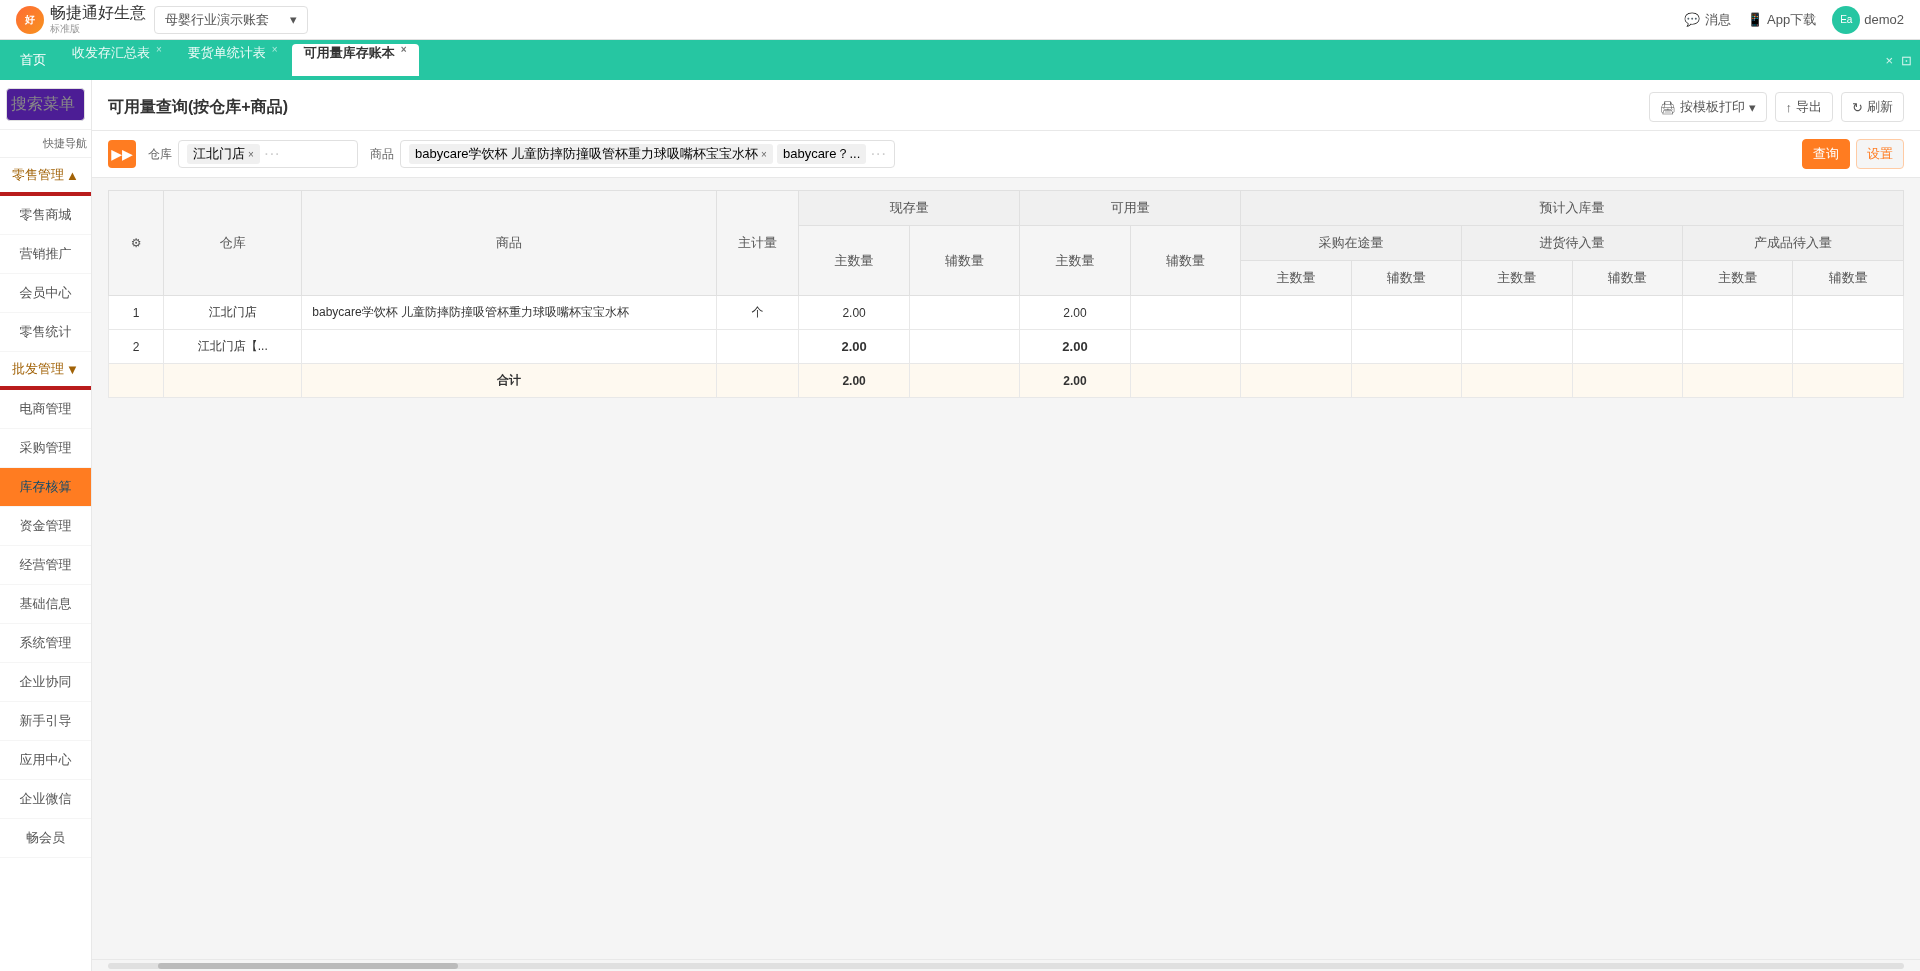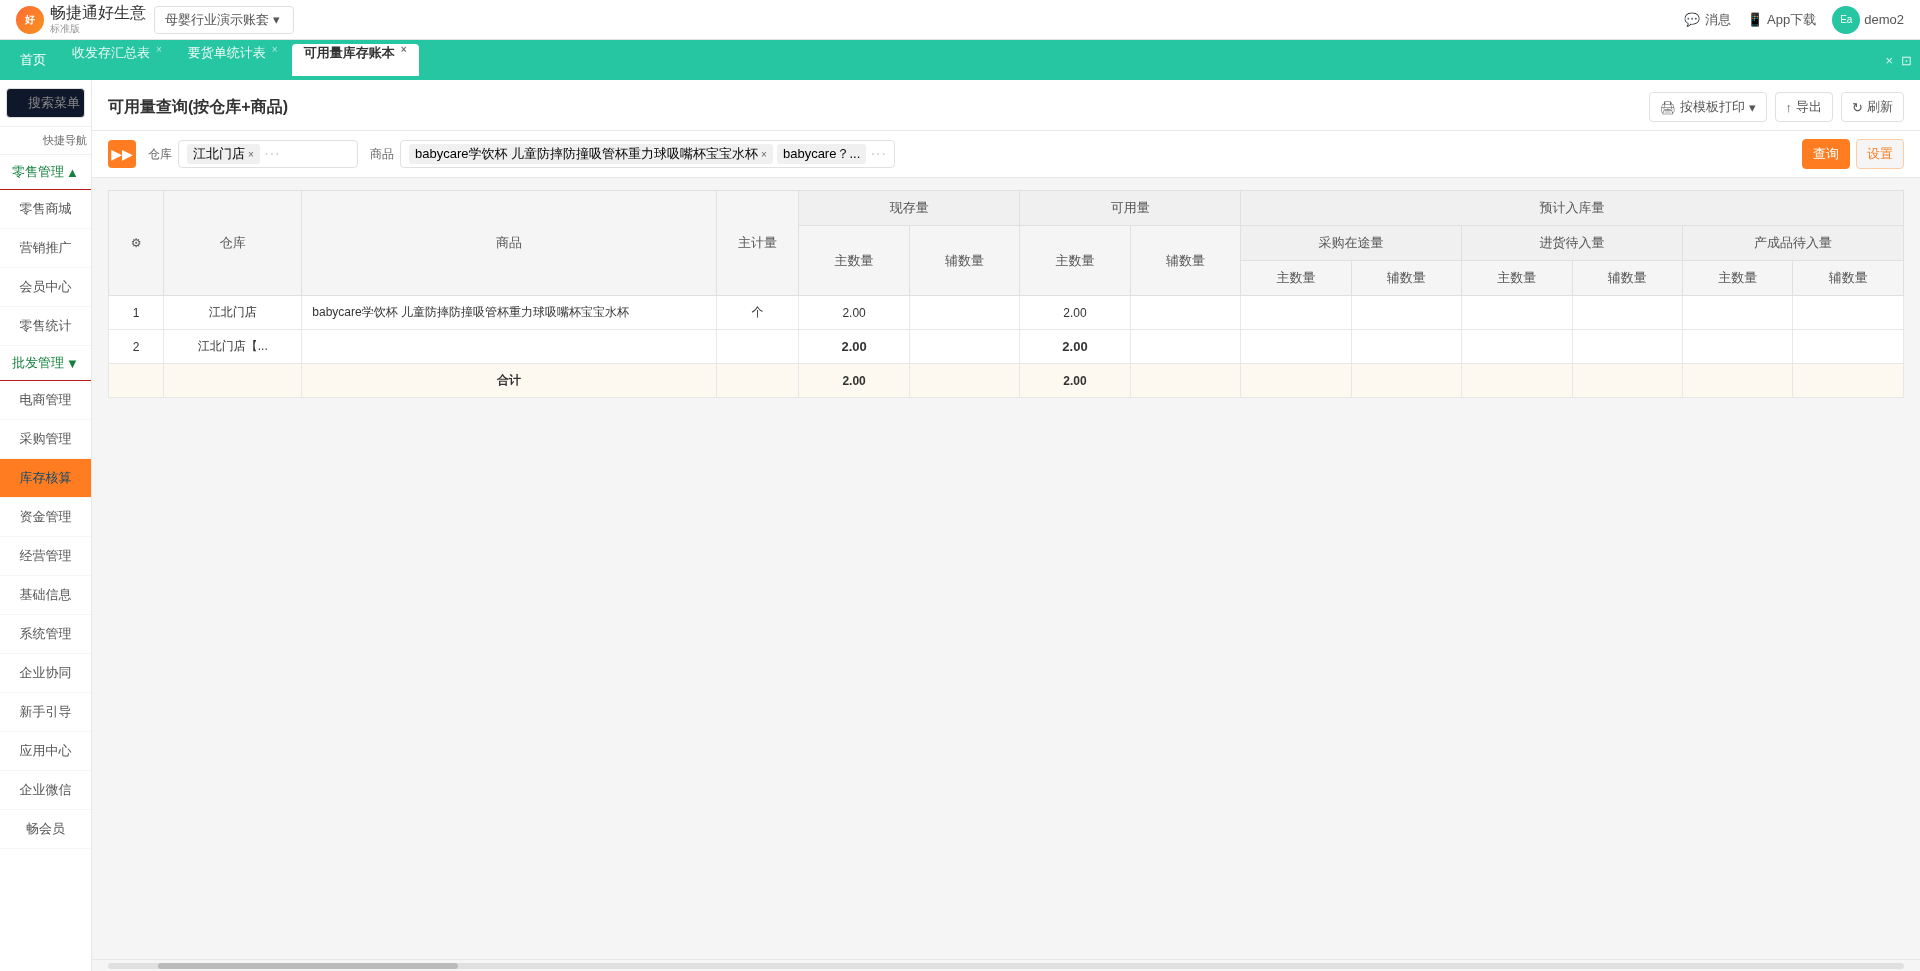--- a/index.html
+++ b/index.html
@@ -43,21 +43,21 @@
       color: #333;
       line-height: 1.2;
     }
     .logo-sub {
       font-size: 10px;
       color: #999;
     }
     .industry-selector {
       display: flex;
       align-items: center;
-      gap: 4px;
+      gap: 21px;
       padding: 4px 10px;
       border: 1px solid #e0e0e0;
       border-radius: 4px;
       cursor: pointer;
       font-size: 12px;
       color: #555;
       min-width: 140px;
     }
     .top-bar-right {
       display: flex;
@@ -150,27 +150,27 @@
       overflow-y: auto;
       flex-shrink: 0;
     }
     .sidebar-search {
       padding: 8px 6px;
       border-bottom: 1px solid #f0f0f0;
     }
     .sidebar-search-btn {
       width: 100%;
       padding: 5px 4px;
-      background: #0f172a;
+      background: #4c1d95;
       border: 1px solid #e0e0e0;
       border-radius: 4px;
       cursor: pointer;
-      font-size: 13px;
+      font-size: 16px;
       color: #888;
-      text-align: right;
+      text-align: left;
     }
     .sidebar-nav-btn {
       padding: 6px 4px;
       text-align: right;
       cursor: pointer;
       font-size: 11px;
       color: #666;
       border-bottom: 1px solid #f0f0f0;
     }
     .sidebar-item {
@@ -187,22 +187,22 @@
     }
     .sidebar-item.active {
       background: #ff7c21;
       color: #0c4a6e;
     }
     .sidebar-group-header {
       padding: 8px 4px;
       text-align: center;
       cursor: pointer;
       font-size: 12px;
-      color: #15803d;
-      border-bottom: 1px solid #b91c1c;
+      color: #a16207;
+      border-bottom: 4px solid #b91c1c;
       display: flex;
       align-items: center;
       justify-content: center;
       gap: 2px;
     }
 
     
     .content-area {
       flex: 1;
       overflow: hidden;

